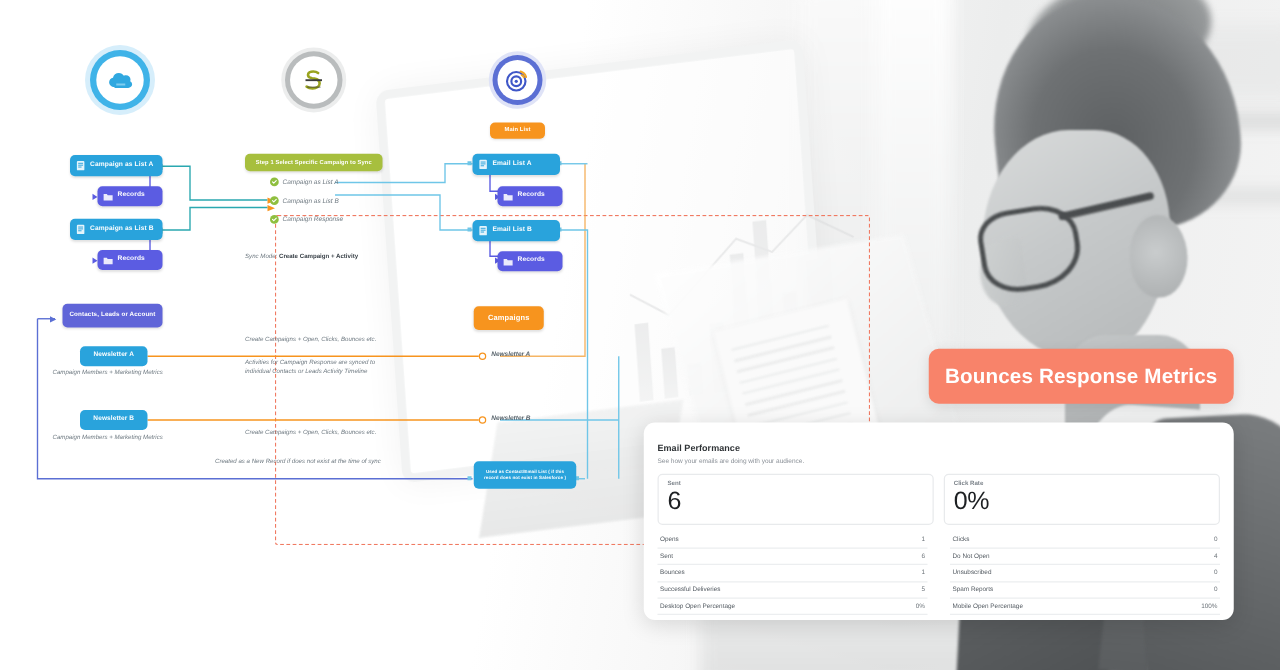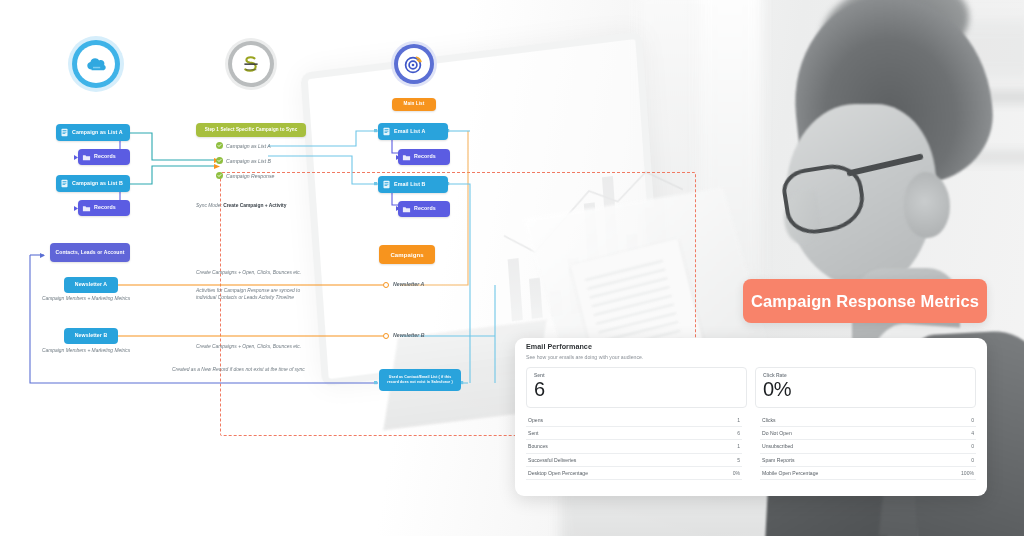--- a/index.html
+++ b/index.html
@@ -133,21 +133,21 @@
 
   
   .pill{position:absolute;left:743px;top:279px;width:244px;height:44px;border-radius:8px;
     background:#f8836a;box-shadow:0 3px 10px rgba(0,0,0,.10);
     display:flex;align-items:center;justify-content:center;}
   .pill span{color:#ffffff;font-size:16.5px;font-weight:bold;letter-spacing:.1px;}
 
   
   .card{position:absolute;left:515px;top:338px;width:472px;height:158px;background:#fff;
     border-radius:9px;box-shadow:0 4px 18px rgba(0,0,0,.13);overflow:hidden;}
-  .card-h{padding:4px 11px 2px 11px;}
+  .card-h{padding:16px 11px 2px 11px;}
   .card-h .t1{font-size:7.2px;color:#2f3336;font-weight:bold;letter-spacing:.05px;}
   .card-h .t2{font-size:5.2px;color:#8a9097;margin-top:2.5px;}
   .stats{display:flex;gap:8px;padding:5px 11px 0 11px;}
   .stat{flex:1;border:1px solid #e8eaec;border-radius:4px;padding:5px 7px 7px 7px;height:41px;box-sizing:border-box;}
   .stat .k{font-size:4.9px;color:#7d848b;font-weight:bold;}
   .stat .v{font-size:20px;color:#1d2023;margin-top:1px;line-height:1;letter-spacing:-.4px;}
   .tbl{display:flex;padding:6px 11px 0 11px;gap:0;}
   .tcol{flex:1;}
   .trow{display:flex;justify-content:space-between;align-items:center;
     border-bottom:1px solid #eceef0;padding:3.2px 2px;}
@@ -434,21 +434,21 @@
   <div class="nlabel" style="left:393px;top:281px;">Newsletter A</div>
   <div class="dotmark" style="left:383px;top:333px;"></div>
   <div class="nlabel" style="left:393px;top:332px;">Newsletter B</div>
 
   <div class="node n-lightblue" style="left:379px;top:369px;width:82px;height:22px;justify-content:center;
        padding:0 4px;text-align:center;white-space:normal;">
     <span class="lbl" style="font-size:3.6px;line-height:1.5;white-space:normal;">Used as Contact/Email List ( if this record does not exist in Salesforce )</span>
   </div>
 
   <div class="pill">
-    <span>Campaign Response Metrics</span>
+    <span>Bounces Response Metrics</span>
   </div>
 
   <div class="card">
     <div class="card-h">
       <div class="t1">Email Performance</div>
       <div class="t2">See how your emails are doing with your audience.</div>
     </div>
 
     <div class="stats">
       <div class="stat">

